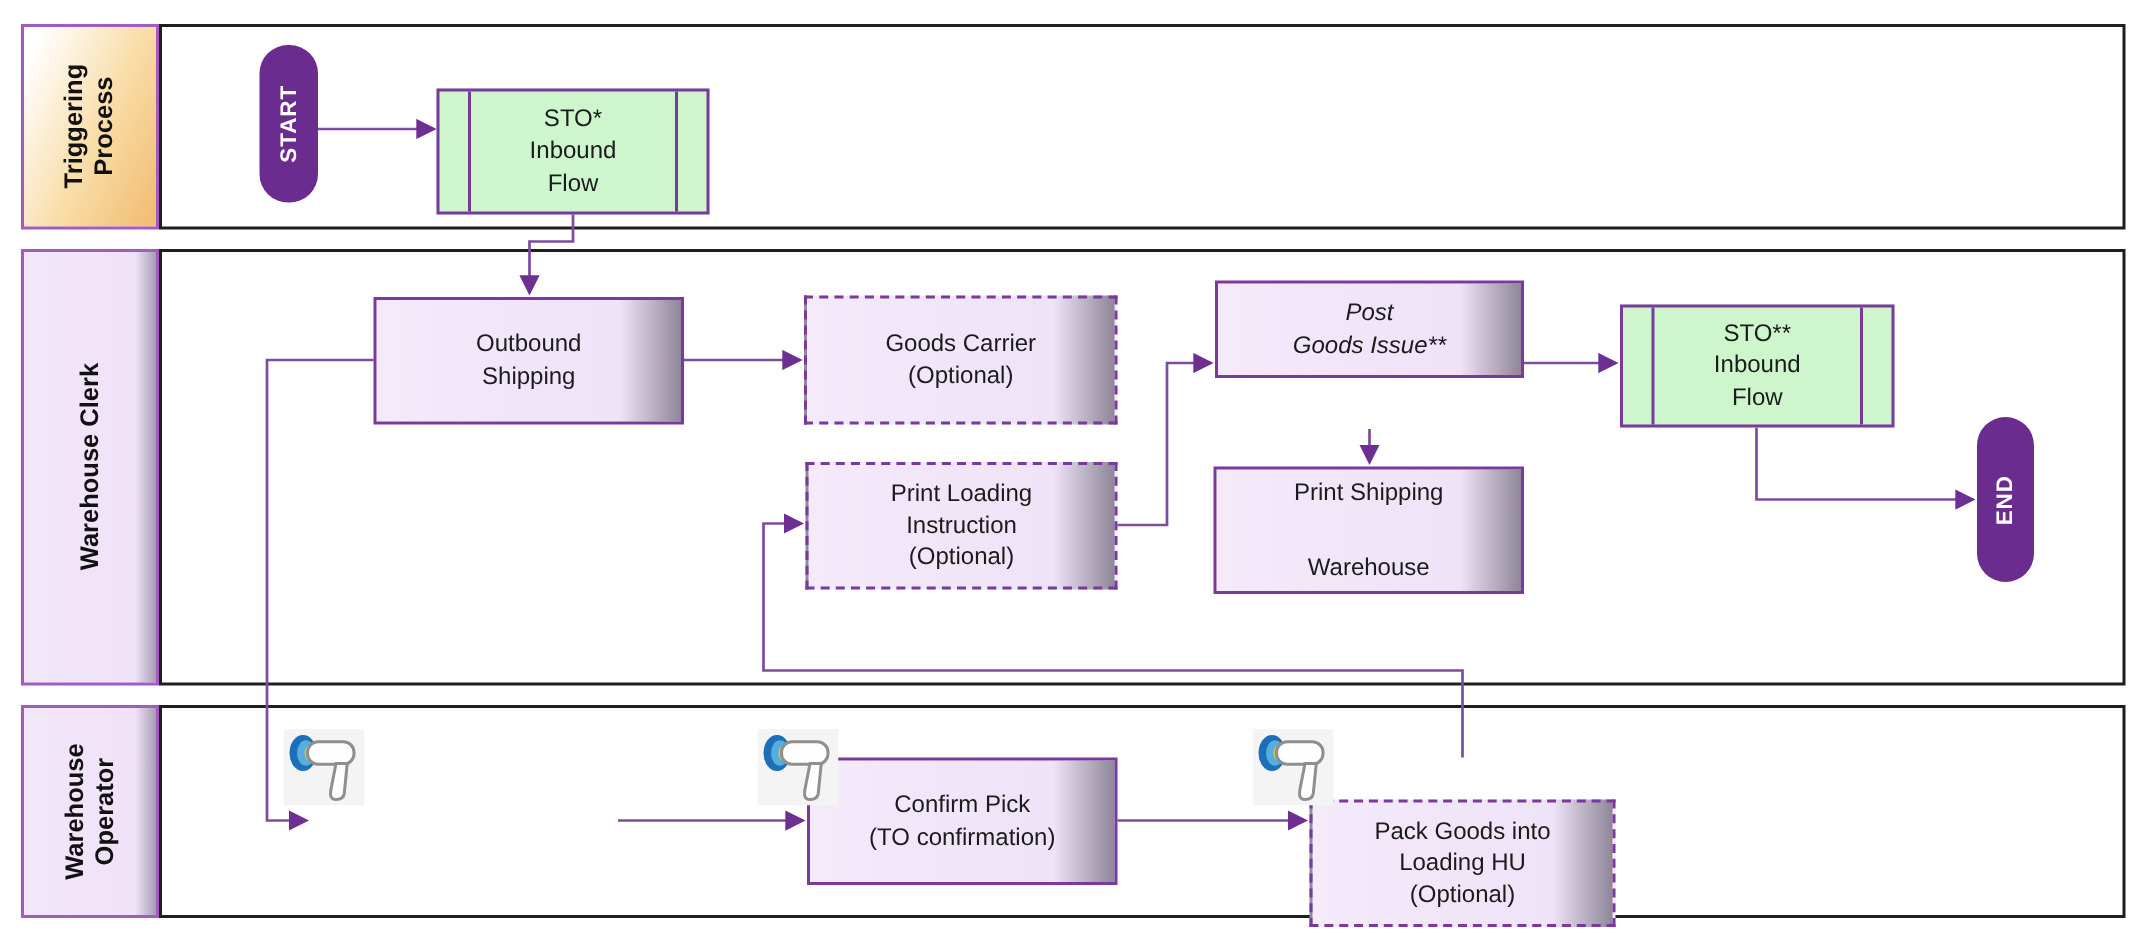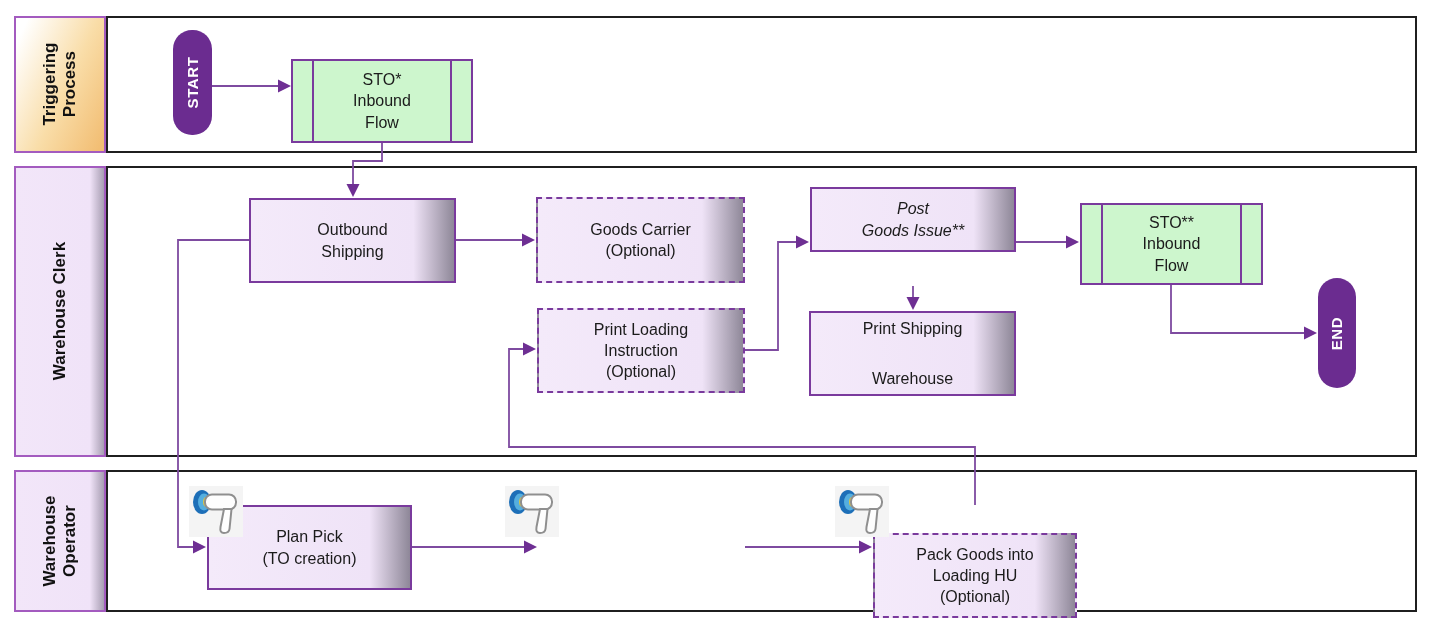--- a/index.html
+++ b/index.html
@@ -167,23 +167,23 @@
   </div>
   <div class="node task" id="n-postgoods">
     <span class="ln">Post</span>
     <span class="ln">Goods Issue**</span>
   </div>
   <div class="node task" id="n-printship">
     <span class="ln">Print Shipping</span>
     <span class="ln">Warehouse</span>
   </div>
 
-  <div class="node task" id="n-planpick">
-    <span class="ln">Plan Pick</span>
-    <span class="ln">(TO creation)</span>
+  <div class="node task" id="n-confirmpick">
+    <span class="ln">Confirm Pick</span>
+    <span class="ln">(TO confirmation)</span>
   </div>
   <div class="node task dashed" id="n-packgoods">
     <span class="ln">Pack Goods into</span>
     <span class="ln">Loading HU</span>
     <span class="ln">(Optional)</span>
   </div>
 
   <div class="scan-icon" id="icon-1">
     <svg width="54" height="51" viewBox="0 0 54 51">
       <rect x="0" y="0" width="54" height="51" fill="#F4F4F4"></rect>

